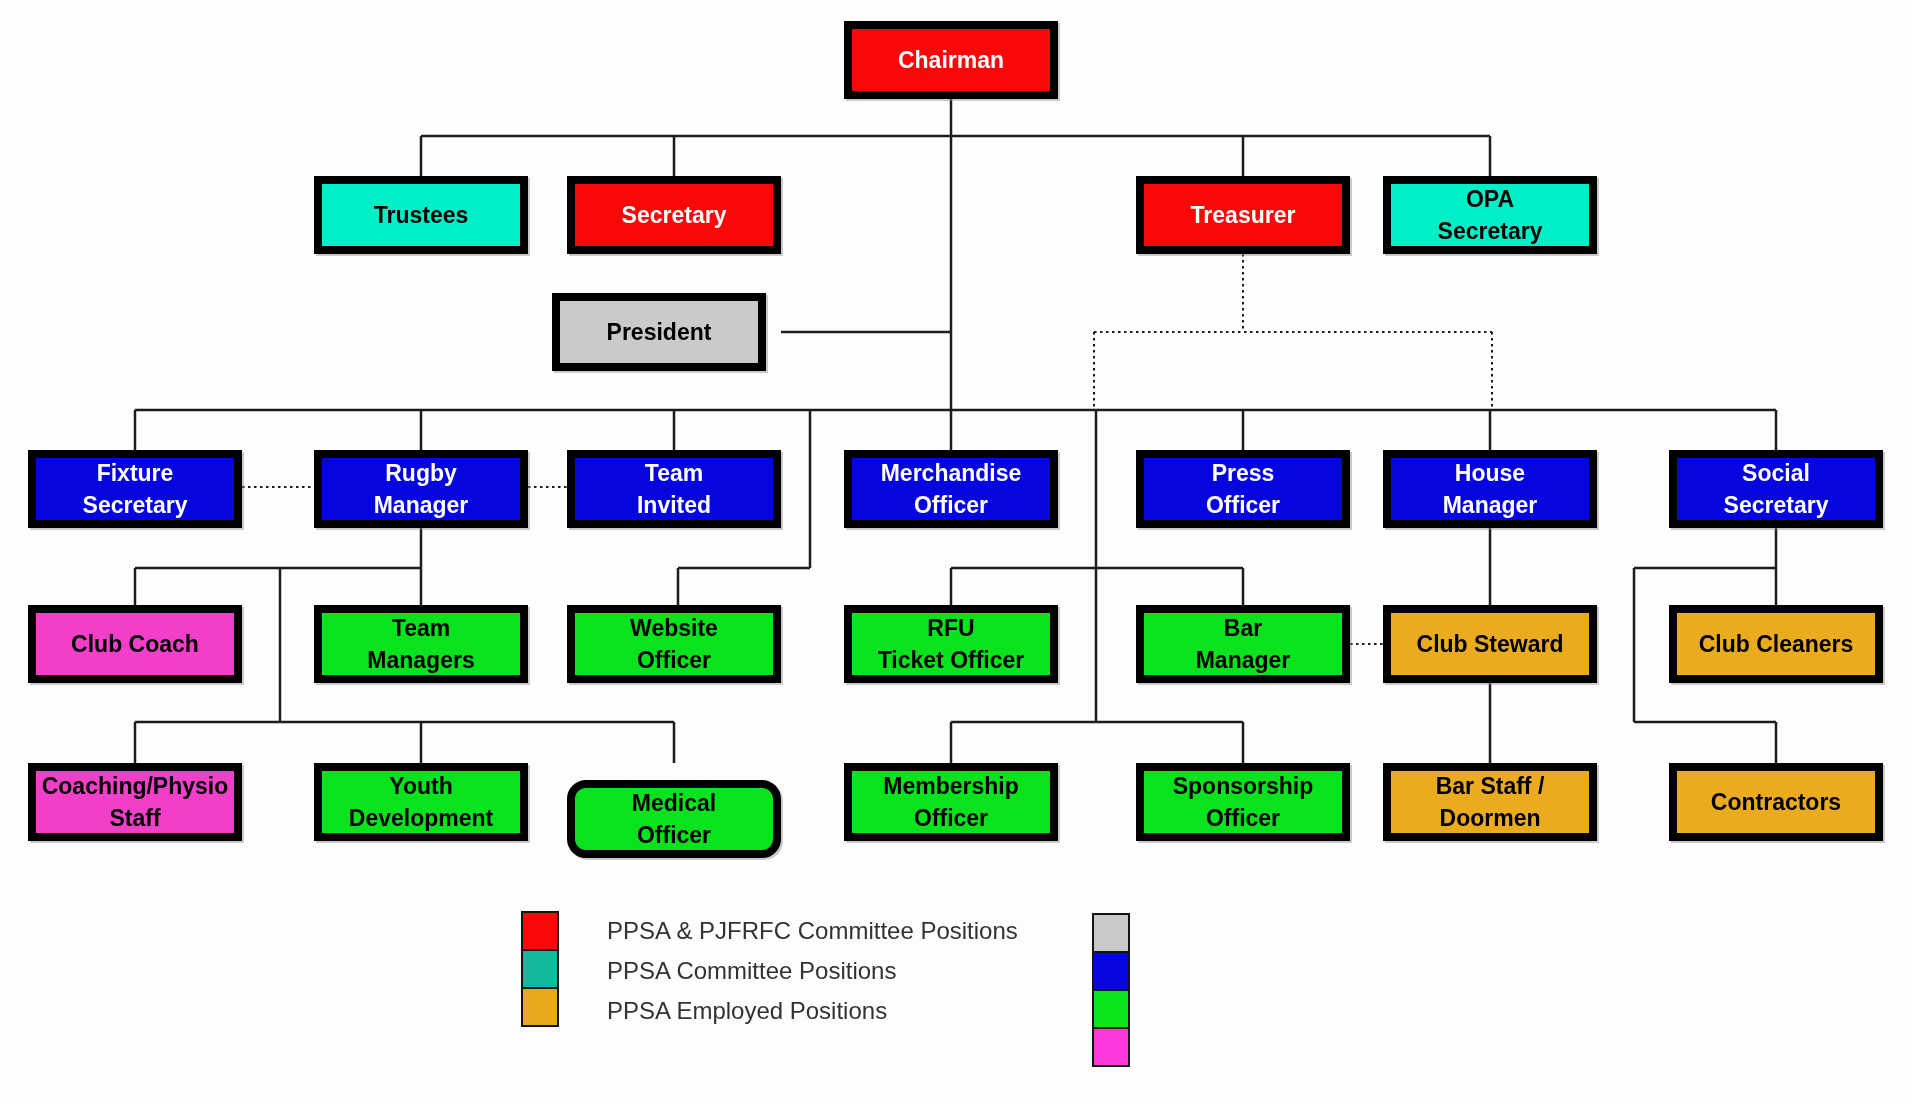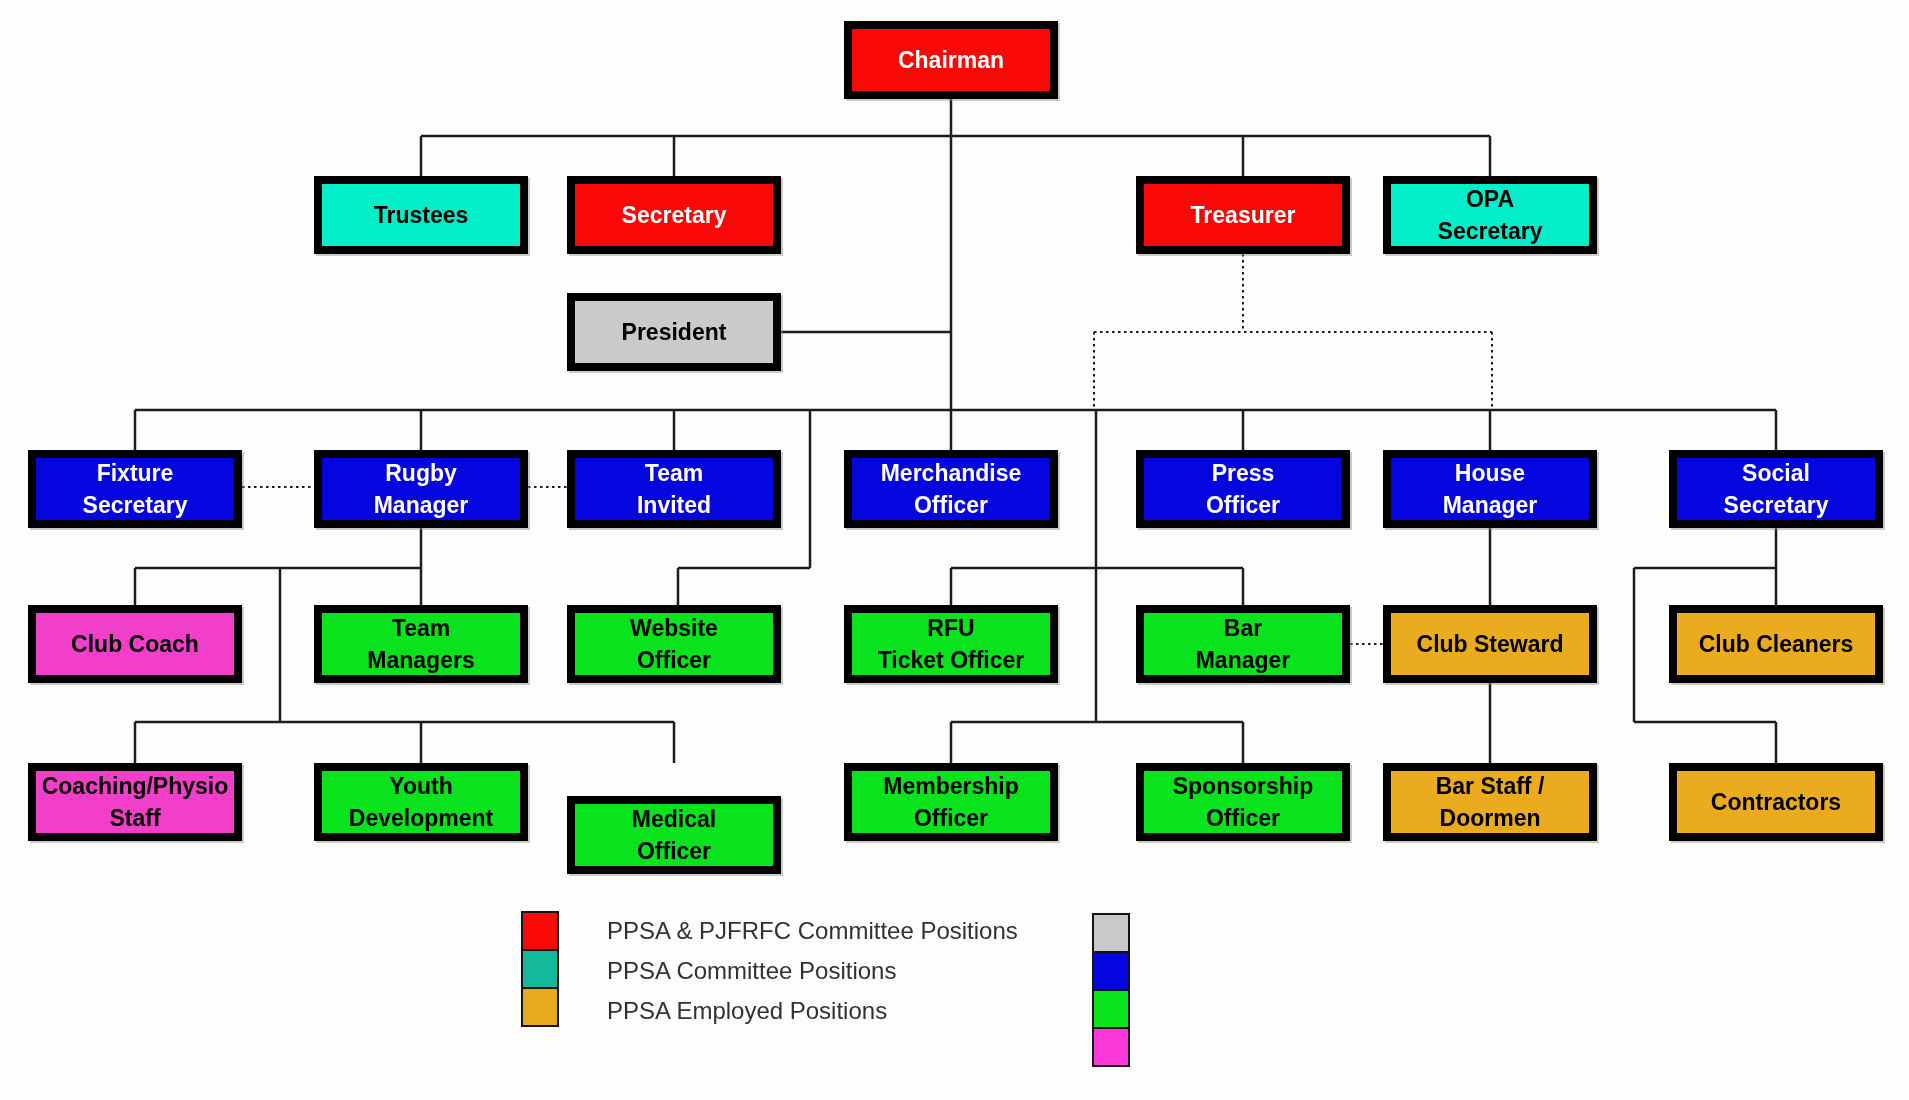--- a/index.html
+++ b/index.html
@@ -93,21 +93,21 @@
       <div class="box c-red" style="left: 567px; top: 176px;">
         <span class="ln">Secretary</span>
       </div>
       <div class="box c-red" style="left: 1136px; top: 176px;">
         <span class="ln">Treasurer</span>
       </div>
       <div class="box c-cyan" style="left: 1383px; top: 176px;">
         <span class="ln">OPA</span>
         <span class="ln">Secretary</span>
       </div>
-      <div class="box c-gray" style="left: 567px; top: 293px;">
+      <div class="box c-gray" style="left: 552px; top: 293px;">
         <span class="ln">President</span>
       </div>
       <div class="box c-blue" style="left: 28px; top: 450px;">
         <span class="ln">Fixture</span>
         <span class="ln">Secretary</span>
       </div>
       <div class="box c-blue" style="left: 314px; top: 450px; align-items: center;">
         <span class="ln">Rugby</span>
         <span class="ln">Manager</span>
       </div>
@@ -157,21 +157,21 @@
         <span class="ln">Club Cleaners</span>
       </div>
       <div class="box c-magenta" style="left: 28px; top: 763px;">
         <span class="ln">Coaching/Physio</span>
         <span class="ln">Staff</span>
       </div>
       <div class="box c-green" style="left: 314px; top: 763px;">
         <span class="ln">Youth</span>
         <span class="ln">Development</span>
       </div>
-      <div class="box c-green" style="left: 567px; top: 796px;">
+      <div class="box c-green" style="left: 567px; top: 780px; border-radius: 19px;">
         <span class="ln">Medical</span>
         <span class="ln">Officer</span>
       </div>
       <div class="box c-green" style="left: 844px; top: 763px;">
         <span class="ln">Membership</span>
         <span class="ln">Officer</span>
       </div>
       <div class="box c-green" style="left: 1136px; top: 763px;">
         <span class="ln">Sponsorship</span>
         <span class="ln">Officer</span>

